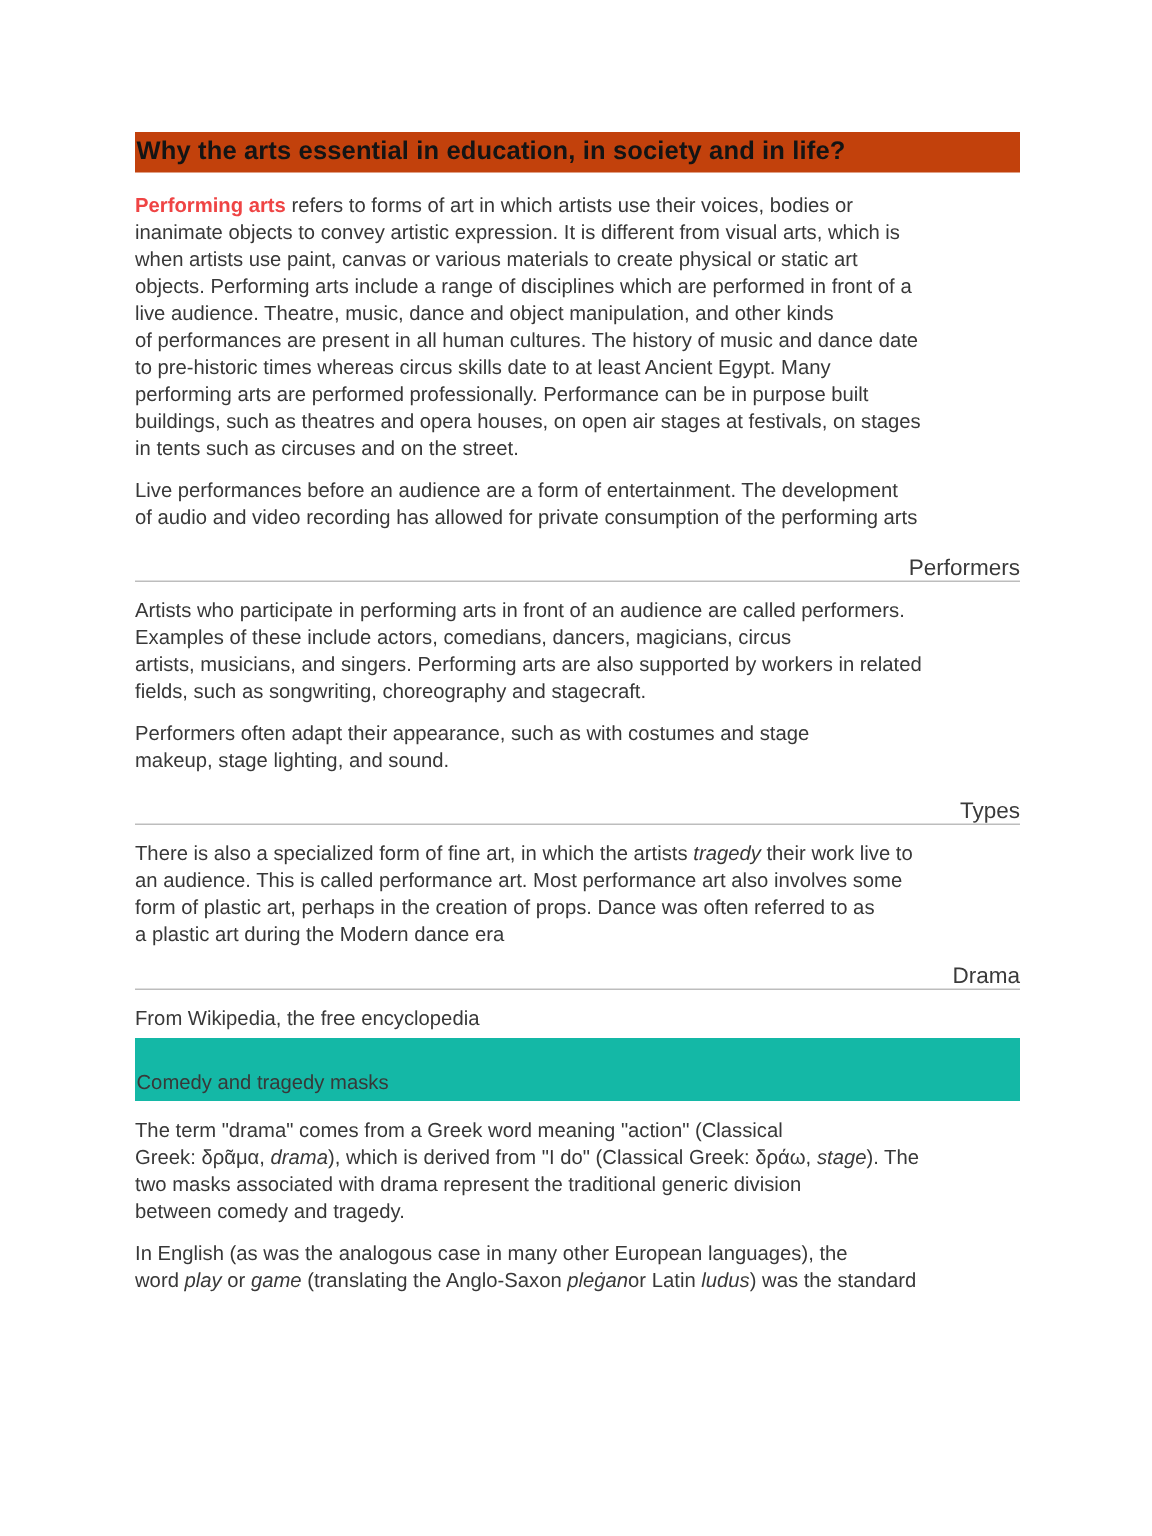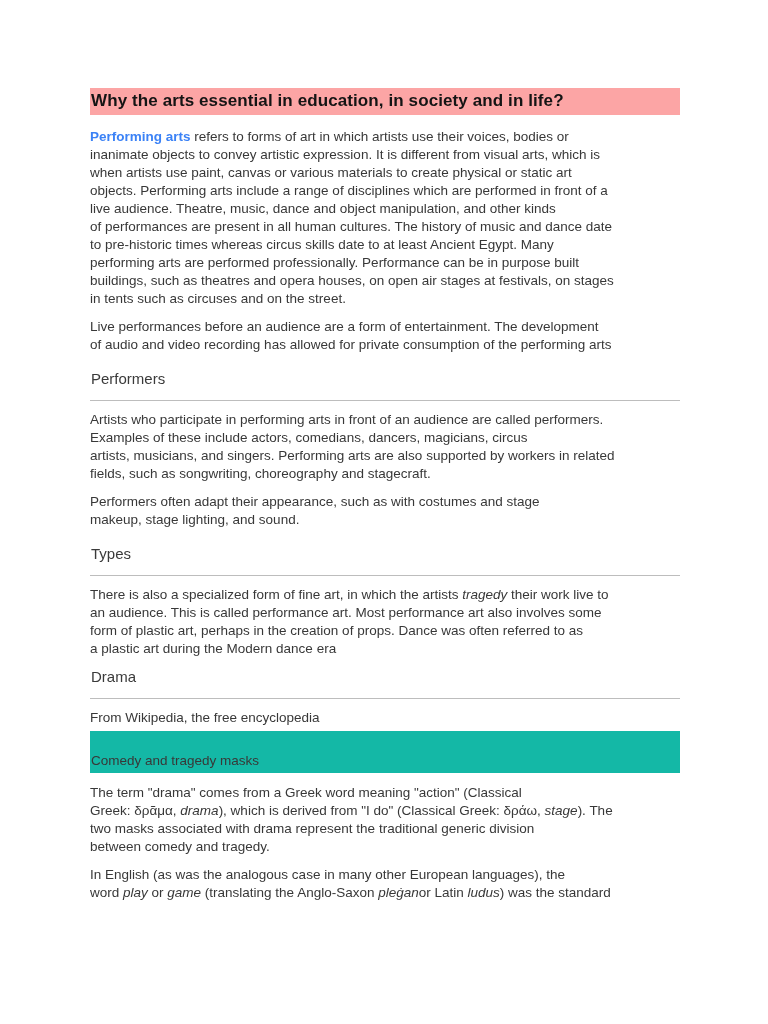--- a/index.html
+++ b/index.html
@@ -12,49 +12,50 @@
   .page {
     position: absolute;
     left: 90px; top: 88px;
     width: 590px;
     color: #383838;
   }
   .doc-title {
     font-size: 17px;
     font-weight: bold;
     color: #141414;
-    background: #fca5a5;
+    background: #c2410c;
     margin: 0 0 13px 0;
     padding: 3px 2px 4px 1px;
     letter-spacing: 0.1px;
   }
   p.body-text {
     font-size: 13.5px;
     line-height: 18px;
     margin: 0 0 10px 0;
   }
   h2.section-heading {
     font-size: 15px;
     font-weight: normal;
     color: #3a3a3a;
     border-bottom: 1px solid #bdbdbd;
-    padding: 0 0 13px 1px;
+    padding: 0 0 0 1px;
     margin: 16px 0 10px 0;
+    text-align: right;
   }
   h2.tight { margin-top: 5px; }
   p.subline { margin-bottom: 4px; }
   .caption-box {
     background: #14b8a6;
     font-size: 13.5px;
     line-height: 18px;
     padding: 21px 2px 3px 1px;
     margin: 0 0 11px 0;
   }
   sup { font-size: 8.5px; line-height: 0; vertical-align: super; }
-  strong { color: #3b82f6; }
+  strong { color: #ef4444; }
 </style>
 </head>
 <body>
 
 <div class="page">
 
   <h1 class="doc-title">Why the arts essential in education, in society and in life?</h1>
 
   <p class="body-text"><strong>Performing arts</strong> refers to forms of art in which artists use their voices, bodies or<br>inanimate objects to convey artistic expression. It is different from visual arts, which is<br>when artists use paint, canvas or various materials to create physical or static art<br>objects. Performing arts include a range of disciplines which are performed in front of a<br>live audience. Theatre, music, dance and object manipulation, and other kinds<br>of performances are present in all human cultures. The history of music and dance date<br>to pre-historic times whereas circus skills date to at least Ancient Egypt. Many<br>performing arts are performed professionally. Performance can be in purpose built<br>buildings, such as theatres and opera houses, on open air stages at festivals, on stages<br>in tents such as circuses and on the street.</p>
 

